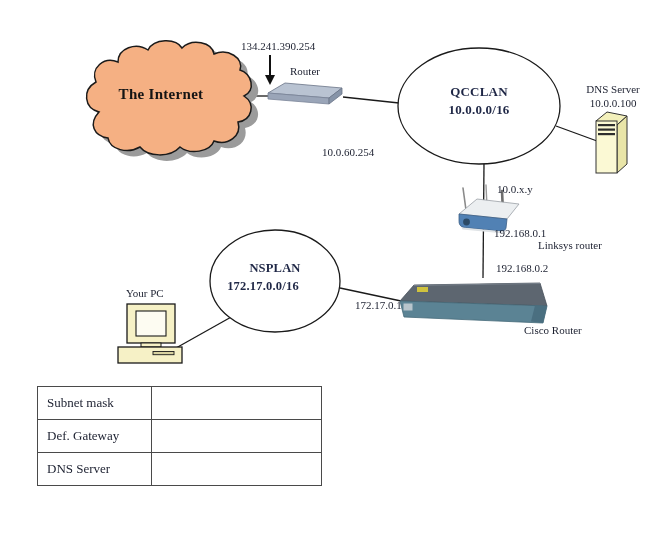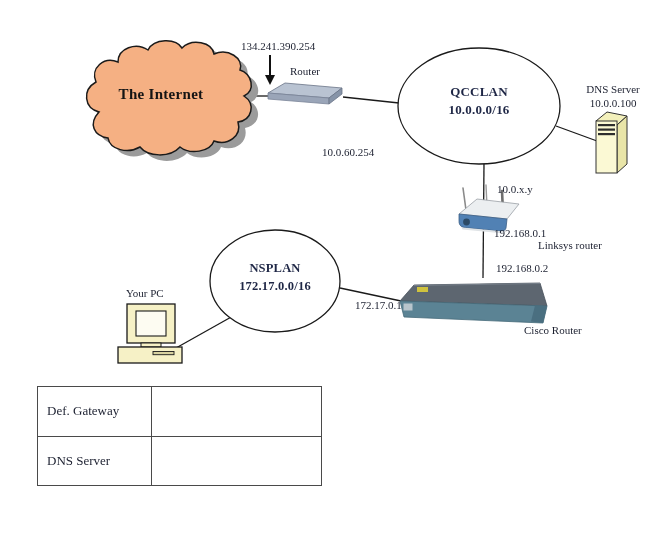--- a/index.html
+++ b/index.html
@@ -169,26 +169,30 @@
 
   <div class="lbl" style="left:497px; top:183px;">10.0.x.y</div>
   <div class="lbl" style="left:538px; top:211px;margin-top:28px;">Linksys router</div>
   <div class="lbl" style="left:494px; top:227px;">192.168.0.1</div>
 
   <div class="lbl" style="left:496px; top:262px;">192.168.0.2</div>
   <div class="lbl" style="left:355px; top:299px;">172.17.0.1</div>
   <div class="lbl" style="left:480px; top:324px;padding-left:44px;">Cisco Router</div>
 
   <div class="lbl net-title small center" style="left:225px; top:262px; width:100px;">NSPLAN</div>
-  <div class="lbl net-title small center" style="left:225px; top:280px; width:100px;">172.17.0.0/16</div>
+  <div class="lbl net-title small center" style="left:213px; top:280px; width:100px;">172.17.0.0/16</div>
 
   <div class="lbl" style="left:126px; top:287px;">Your PC</div>
 
   <table id="config-table">
     <tbody>
+      <tr>
+        <td class="label-cell">Subnet mask</td>
+        <td class="value-cell"></td>
+      </tr>
       <tr>
         <td class="label-cell">Def. Gateway</td>
         <td class="value-cell"></td>
       </tr>
       <tr>
         <td class="label-cell">DNS Server</td>
         <td class="value-cell"></td>
       </tr>
     </tbody>
   </table>

